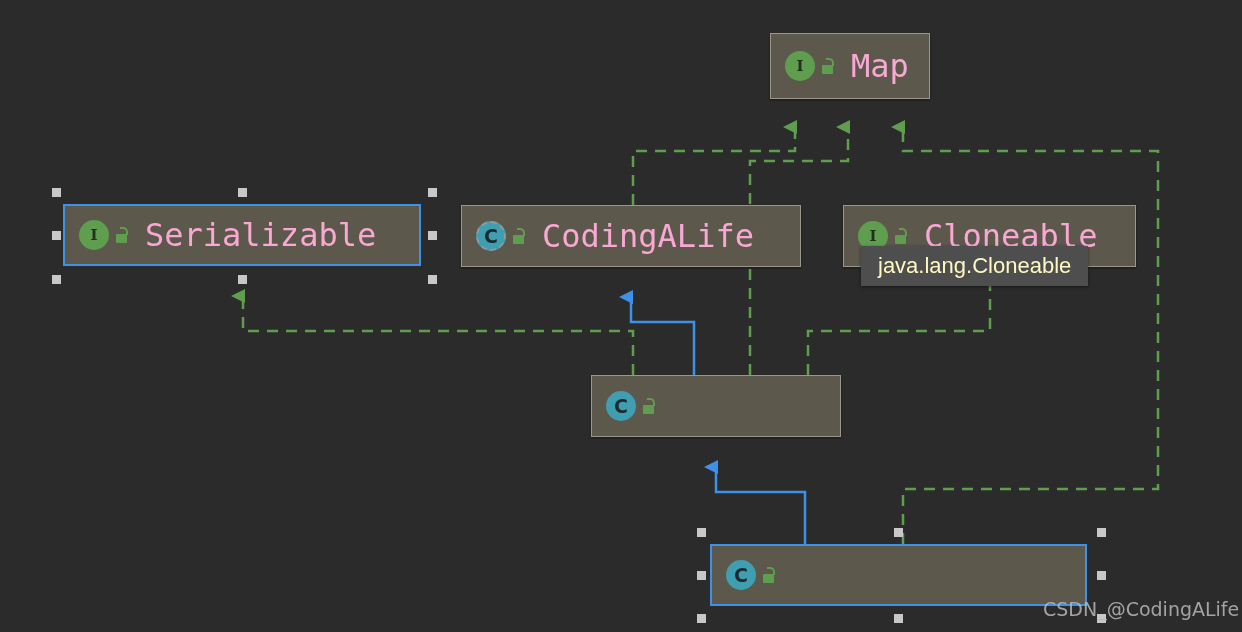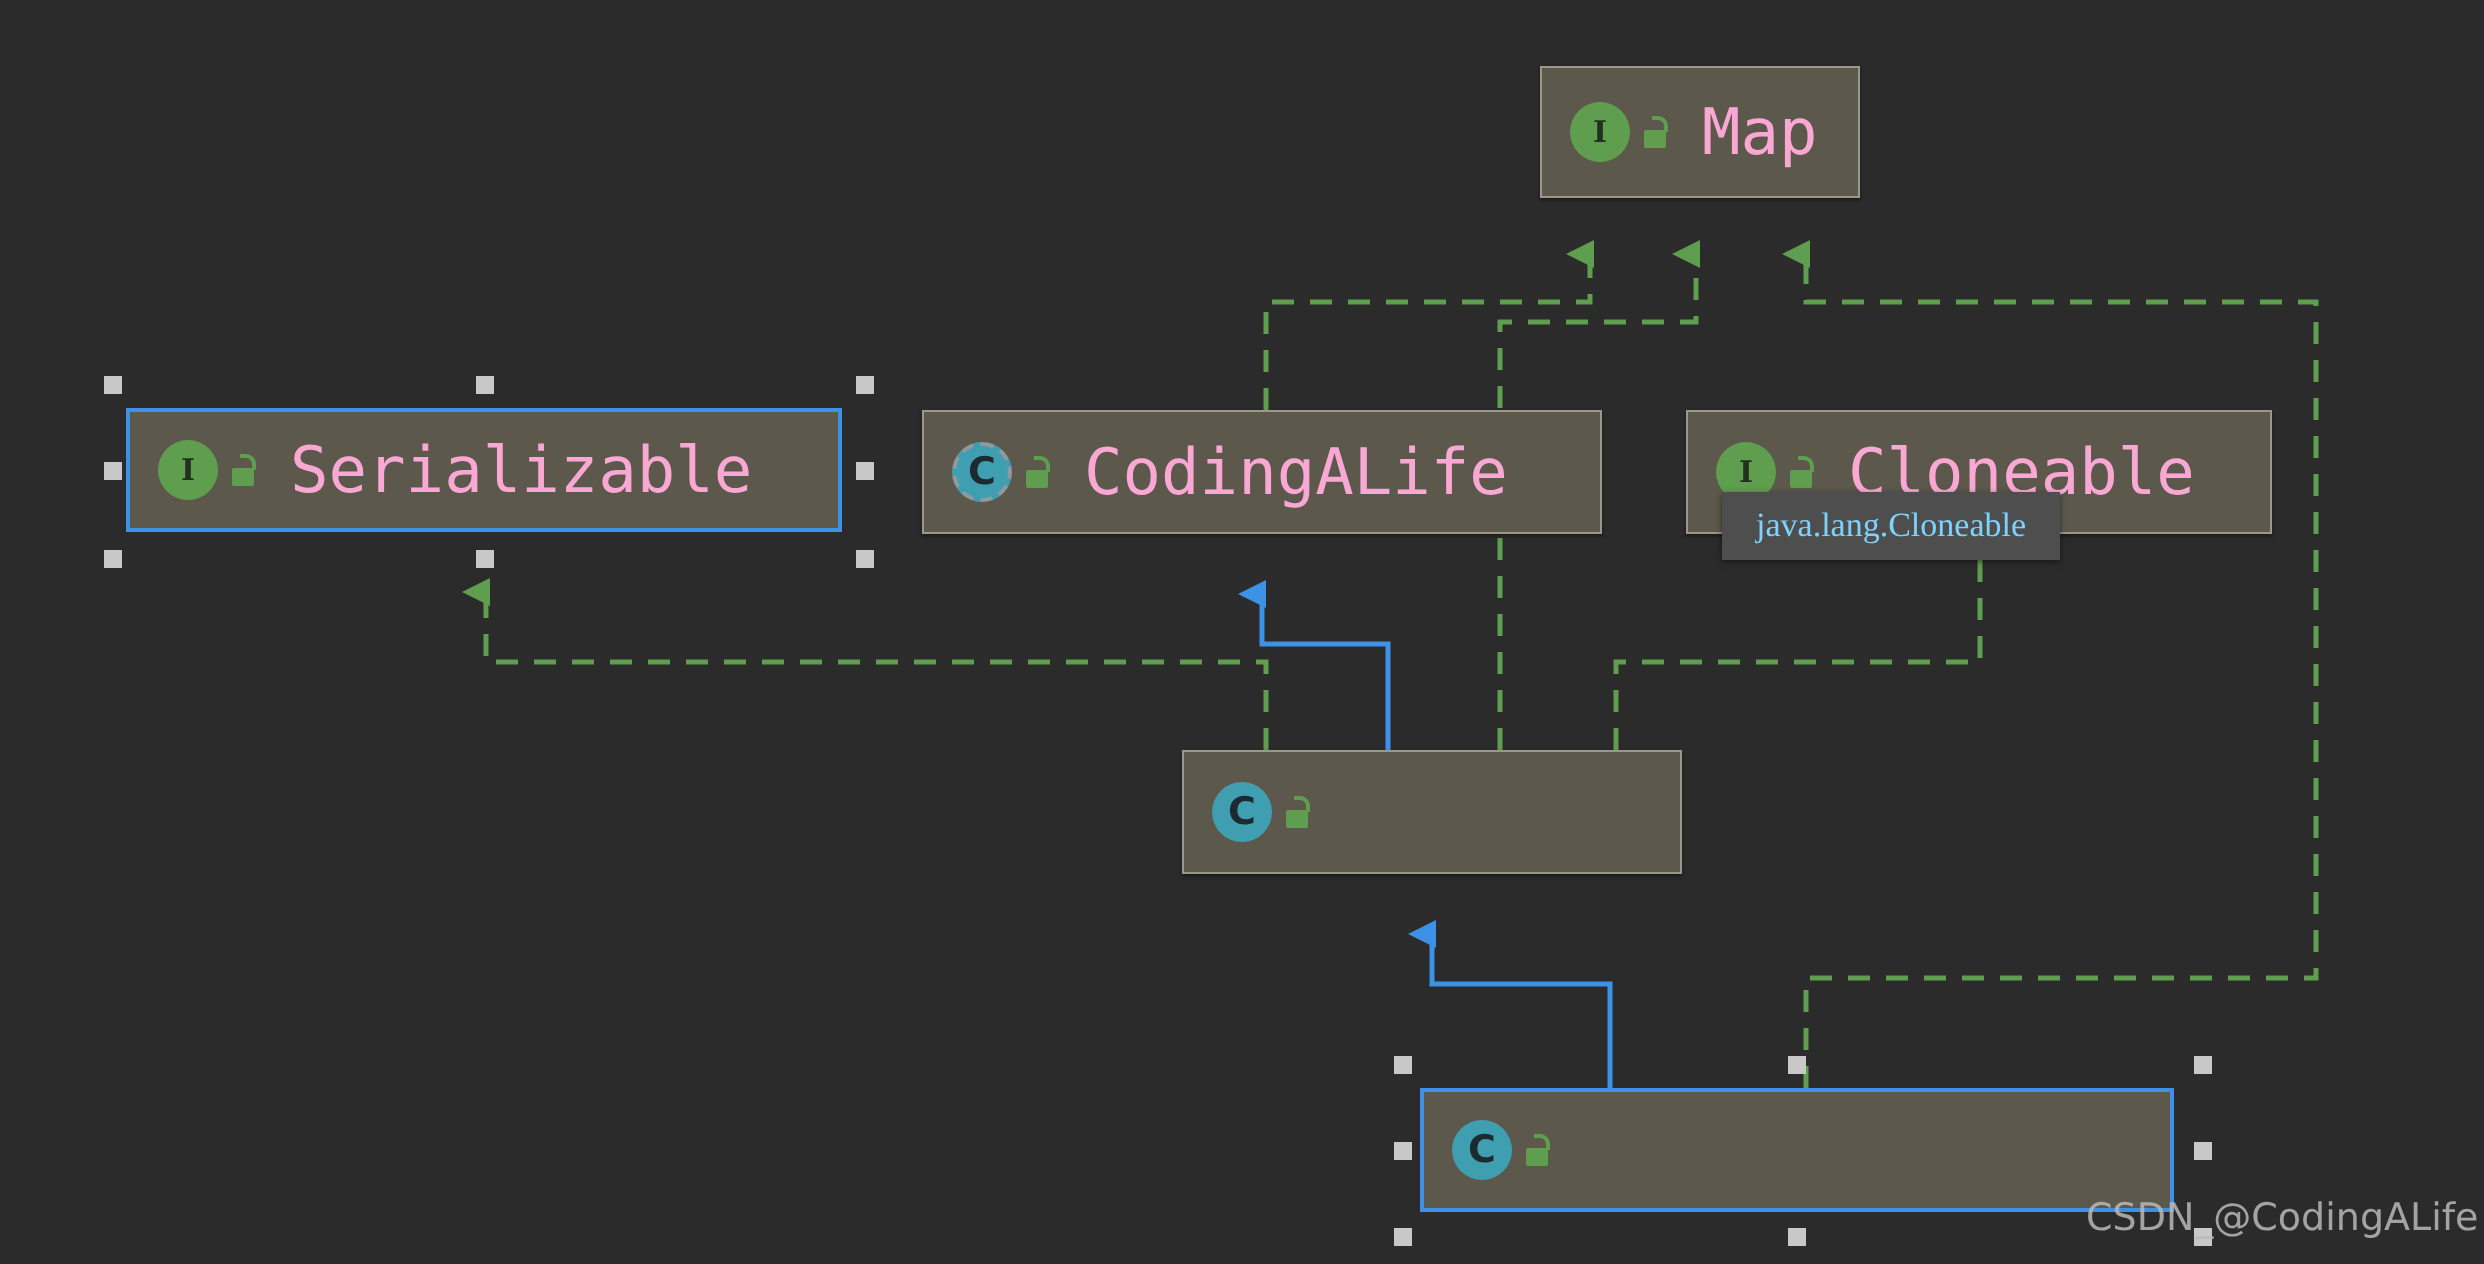--- a/index.html
+++ b/index.html
@@ -117,23 +117,23 @@
     left: 0; top: 0;
     width: 1242px;
     height: 632px;
     pointer-events: none;
   }
 
   
   .tooltip {
     position: absolute;
     background: #4e4e4e;
-    color: #7dd3fc;
-    font-family: Liberation Serif, serif;
-    font-size: 17px;
+    color: #fef9c3;
+    font-family: Liberation Sans, sans-serif;
+    font-size: 22px;
     padding: 7px 17px;
     white-space: nowrap;
     box-shadow: 0 1px 3px rgba(0,0,0,0.5);
   }
 
   
   .watermark {
     position: absolute;
     color: #b9b9b9;
     font-family: "DejaVu Sans", sans-serif;

